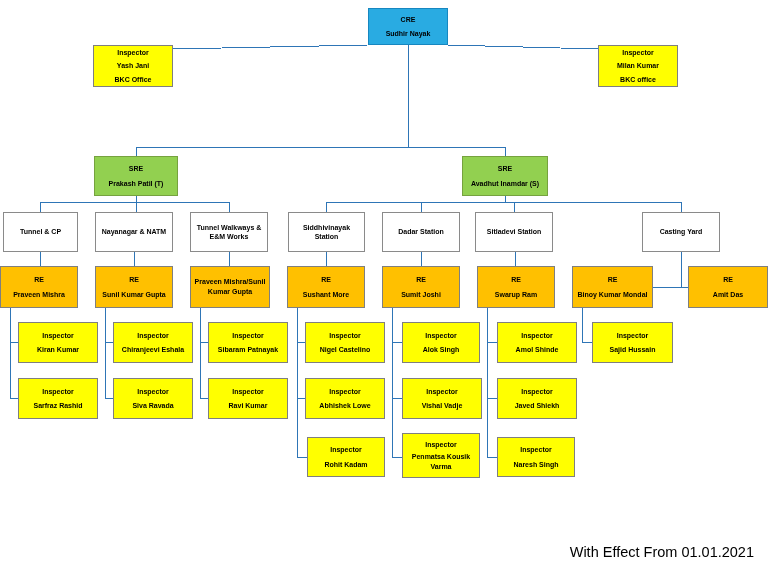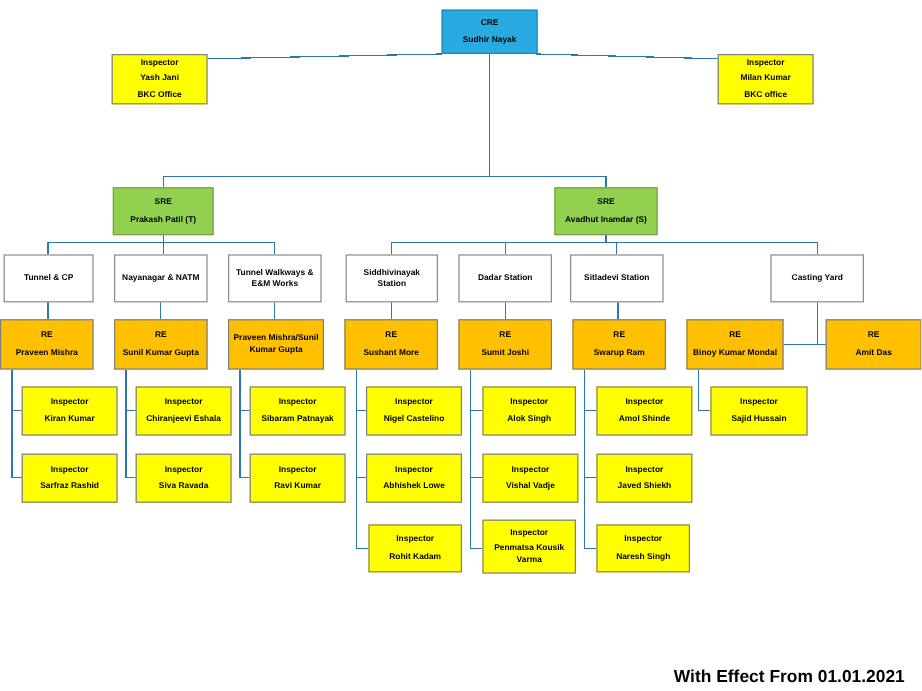--- a/index.html
+++ b/index.html
@@ -49,21 +49,21 @@
   #i-sarfraz{left:18px;top:378px;width:80px;height:41px}
   #i-siva{left:113px;top:378px;width:80px;height:41px}
   #i-ravi{left:208px;top:378px;width:80px;height:41px}
   #i-abhishek{left:305px;top:378px;width:80px;height:41px}
   #i-vishal{left:402px;top:378px;width:80px;height:41px}
   #i-javed{left:497px;top:378px;width:80px;height:41px}
   #i-rohit{left:307px;top:437px;width:78px;height:40px}
   #i-penmatsa{left:402px;top:433px;width:78px;height:45px;gap:3px}
   #i-naresh{left:497px;top:437px;width:78px;height:40px}
 
-  #footer-note{position:absolute;right:14px;top:556px;font-size:14.5px;font-weight:bold;
+  #footer-note{position:absolute;right:14px;top:544px;font-size:14.5px;font-weight:normal;
                white-space:nowrap;color:#000;}
 </style>
 </head>
 <body>
 
 <div id="page">
 
   <svg id="connectors" viewBox="0 0 768 576" xmlns="http://www.w3.org/2000/svg">
     <path d="M368 45 L173 49 M447 45 L598 49 M408 45 L408 147
              M136 147 L505 147 M136 147 L136 156 M505 147 L505 156

